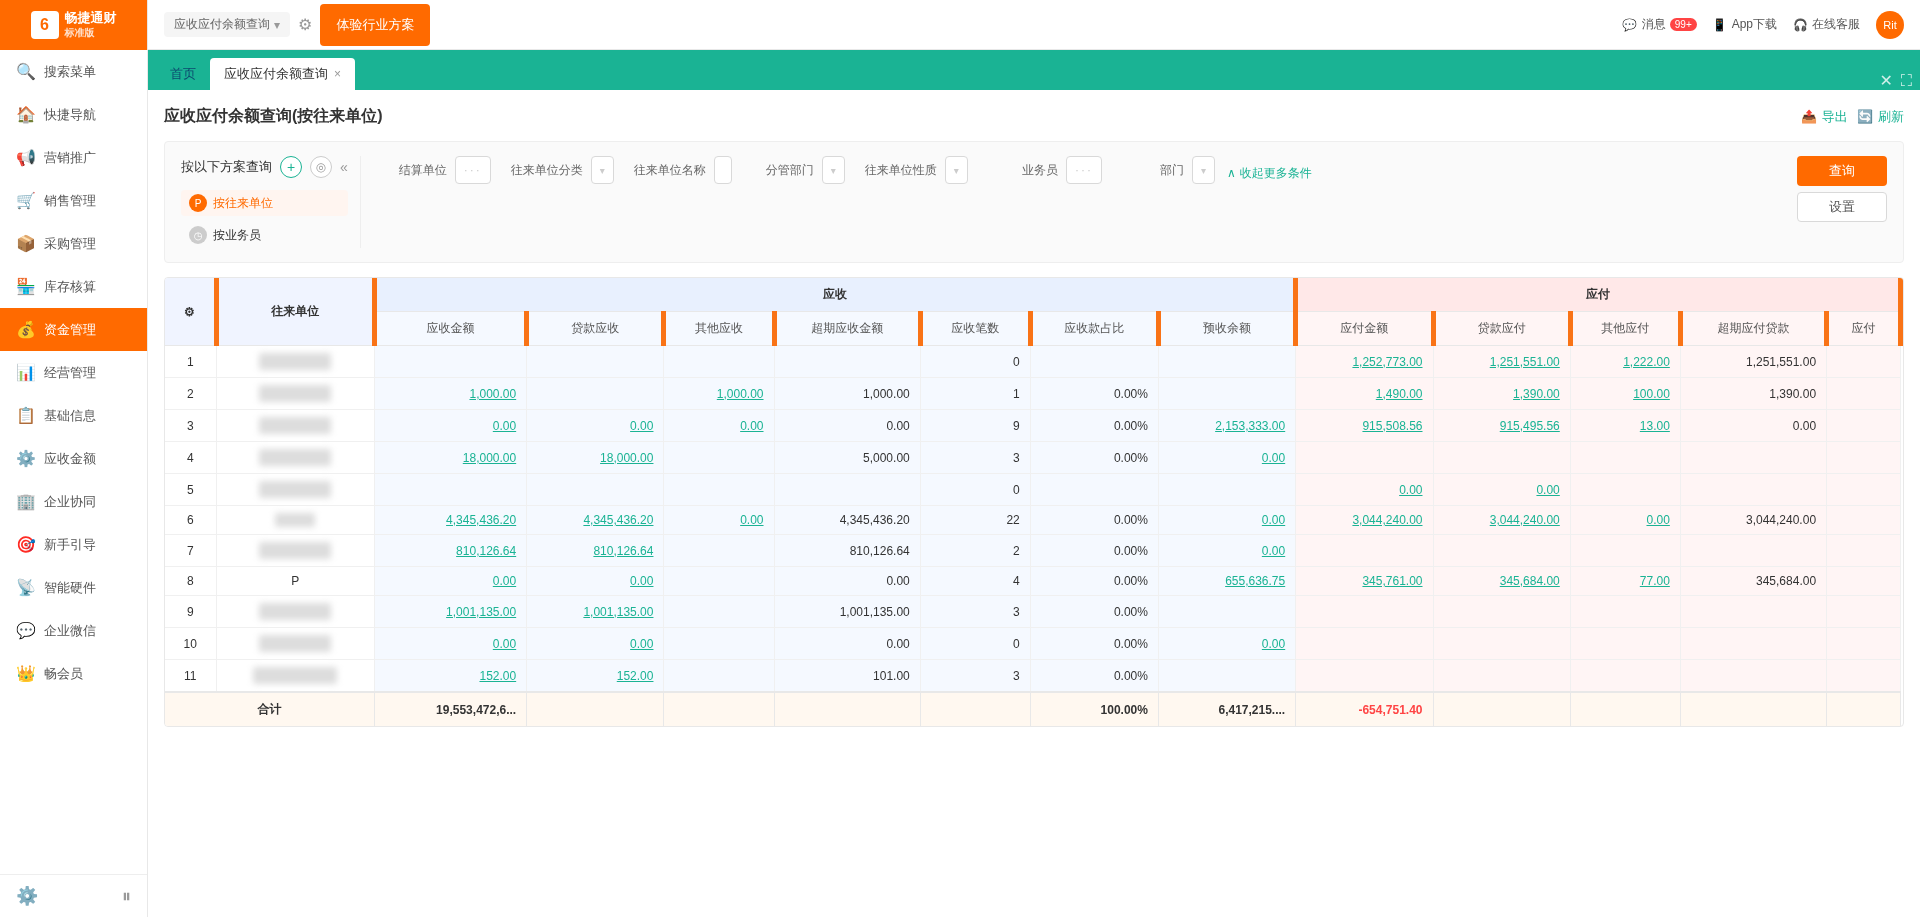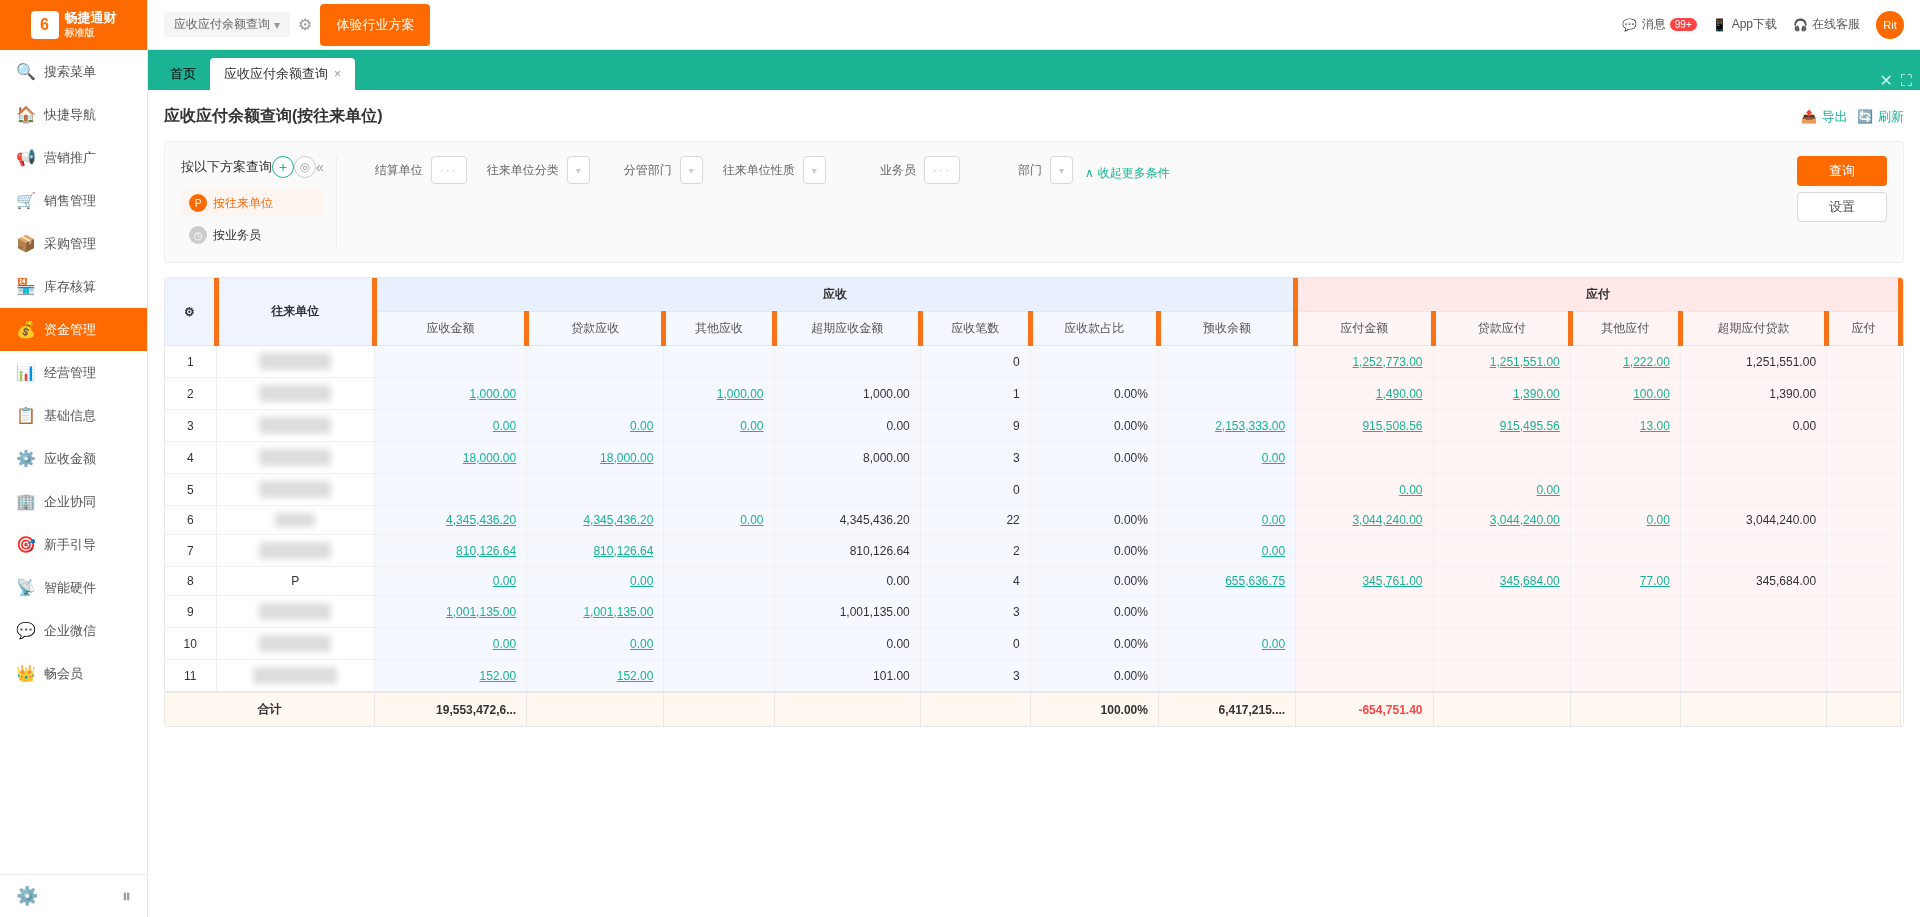--- a/index.html
+++ b/index.html
@@ -65,21 +65,21 @@
 
     
     .tabs {
       position: fixed; left: 148px; top: 50px; right: 0; height: 40px;
       background: #1ab394; display: flex; align-items: flex-end; z-index: 98; padding: 0 8px;
     }
     .tab-item {
       height: 32px; padding: 0 14px; display: flex; align-items: center;
       font-size: 13px; cursor: pointer; gap: 6px; border-radius: 4px 4px 0 0;
     }
-    .tab-item.home { color: #000000; text-align: right; }
+    .tab-item.home { color: #0c4a6e; text-align: right; }
     .tab-item.active { background: #fff; color: #333; }
     .tab-close { font-size: 12px; color: #999; cursor: pointer; }
     .tabs-right { margin-left: auto; display: flex; align-items: center; gap: 8px; }
     .tabs-right-btn { color: #fff; cursor: pointer; font-size: 16px; opacity: 0.8; }
 
     
     .main-content {
       position: fixed; left: 148px; top: 90px; right: 0; bottom: 0;
       background: #f0f2f5; overflow: auto;
     }
@@ -95,21 +95,21 @@
       display: flex; align-items: center; gap: 4px; cursor: pointer;
       color: #1ab394; font-size: 13px;
     }
 
     
     .search-panel {
       background: #fafafa; border: 1px solid #eee; border-radius: 4px;
       padding: 14px 16px; margin-bottom: 14px;
     }
     .search-header {
-      display: flex; align-items: center; margin-bottom: 12px;
+      display: flex; align-items: center; gap: 8px; margin-bottom: 12px;
     }
     .search-header-label { font-size: 13px; color: #333; font-weight: 500; }
     .search-add-btn {
       width: 22px; height: 22px; border-radius: 50%; background: #fff; border: 1px solid #1ab394;
       display: flex; align-items: center; justify-content: center; cursor: pointer; color: #1ab394; font-size: 14px;
     }
     .search-config-btn {
       width: 22px; height: 22px; border-radius: 50%; background: #fff; border: 1px solid #ccc;
       display: flex; align-items: center; justify-content: center; cursor: pointer; color: #999; font-size: 12px;
     }
@@ -359,20 +359,25 @@
                   <span class="search-field-label">结算单位</span>
                   <div class="search-input">
                     <span class="dots">···</span>
                   </div>
                 </div>
                 <div class="search-field">
                   <span class="search-field-label">往来单位分类</span>
                   <div class="search-input">
                     <span></span>
                     <span class="chevron-down">▾</span>
+                  </div>
+                </div>
+                <div class="search-field">
+                  <span class="search-field-label">往来单位名称</span>
+                  <div class="search-input">
                   </div>
                 </div>
               </div>
 
               <div class="search-row">
                 <div class="search-field">
                   <span class="search-field-label">分管部门</span>
                   <div class="search-input">
                     <span></span>
                     <span class="chevron-down">▾</span>
@@ -494,21 +499,21 @@
             <td class="number col-group-yingfu">0.00</td>
             <td class="number col-group-yingfu"></td>
           </tr>
 
           <tr>
             <td>4</td>
             <td><span class="blurred">某往来单位四</span></td>
             <td class="number col-group-yingshou"><a>18,000.00</a></td>
             <td class="number col-group-yingshou"><a>18,000.00</a></td>
             <td class="number col-group-yingshou"></td>
-            <td class="number col-group-yingshou">8,000.00</td>
+            <td class="number col-group-yingshou">5,000.00</td>
             <td class="number col-group-yingshou">3</td>
             <td class="number col-group-yingshou">0.00%</td>
             <td class="number col-group-yingshou"><a>0.00</a></td>
             <td class="number col-group-yingfu"></td>
             <td class="number col-group-yingfu"></td>
             <td class="number col-group-yingfu"></td>
             <td class="number col-group-yingfu"></td>
             <td class="number col-group-yingfu"></td>
           </tr>
 

